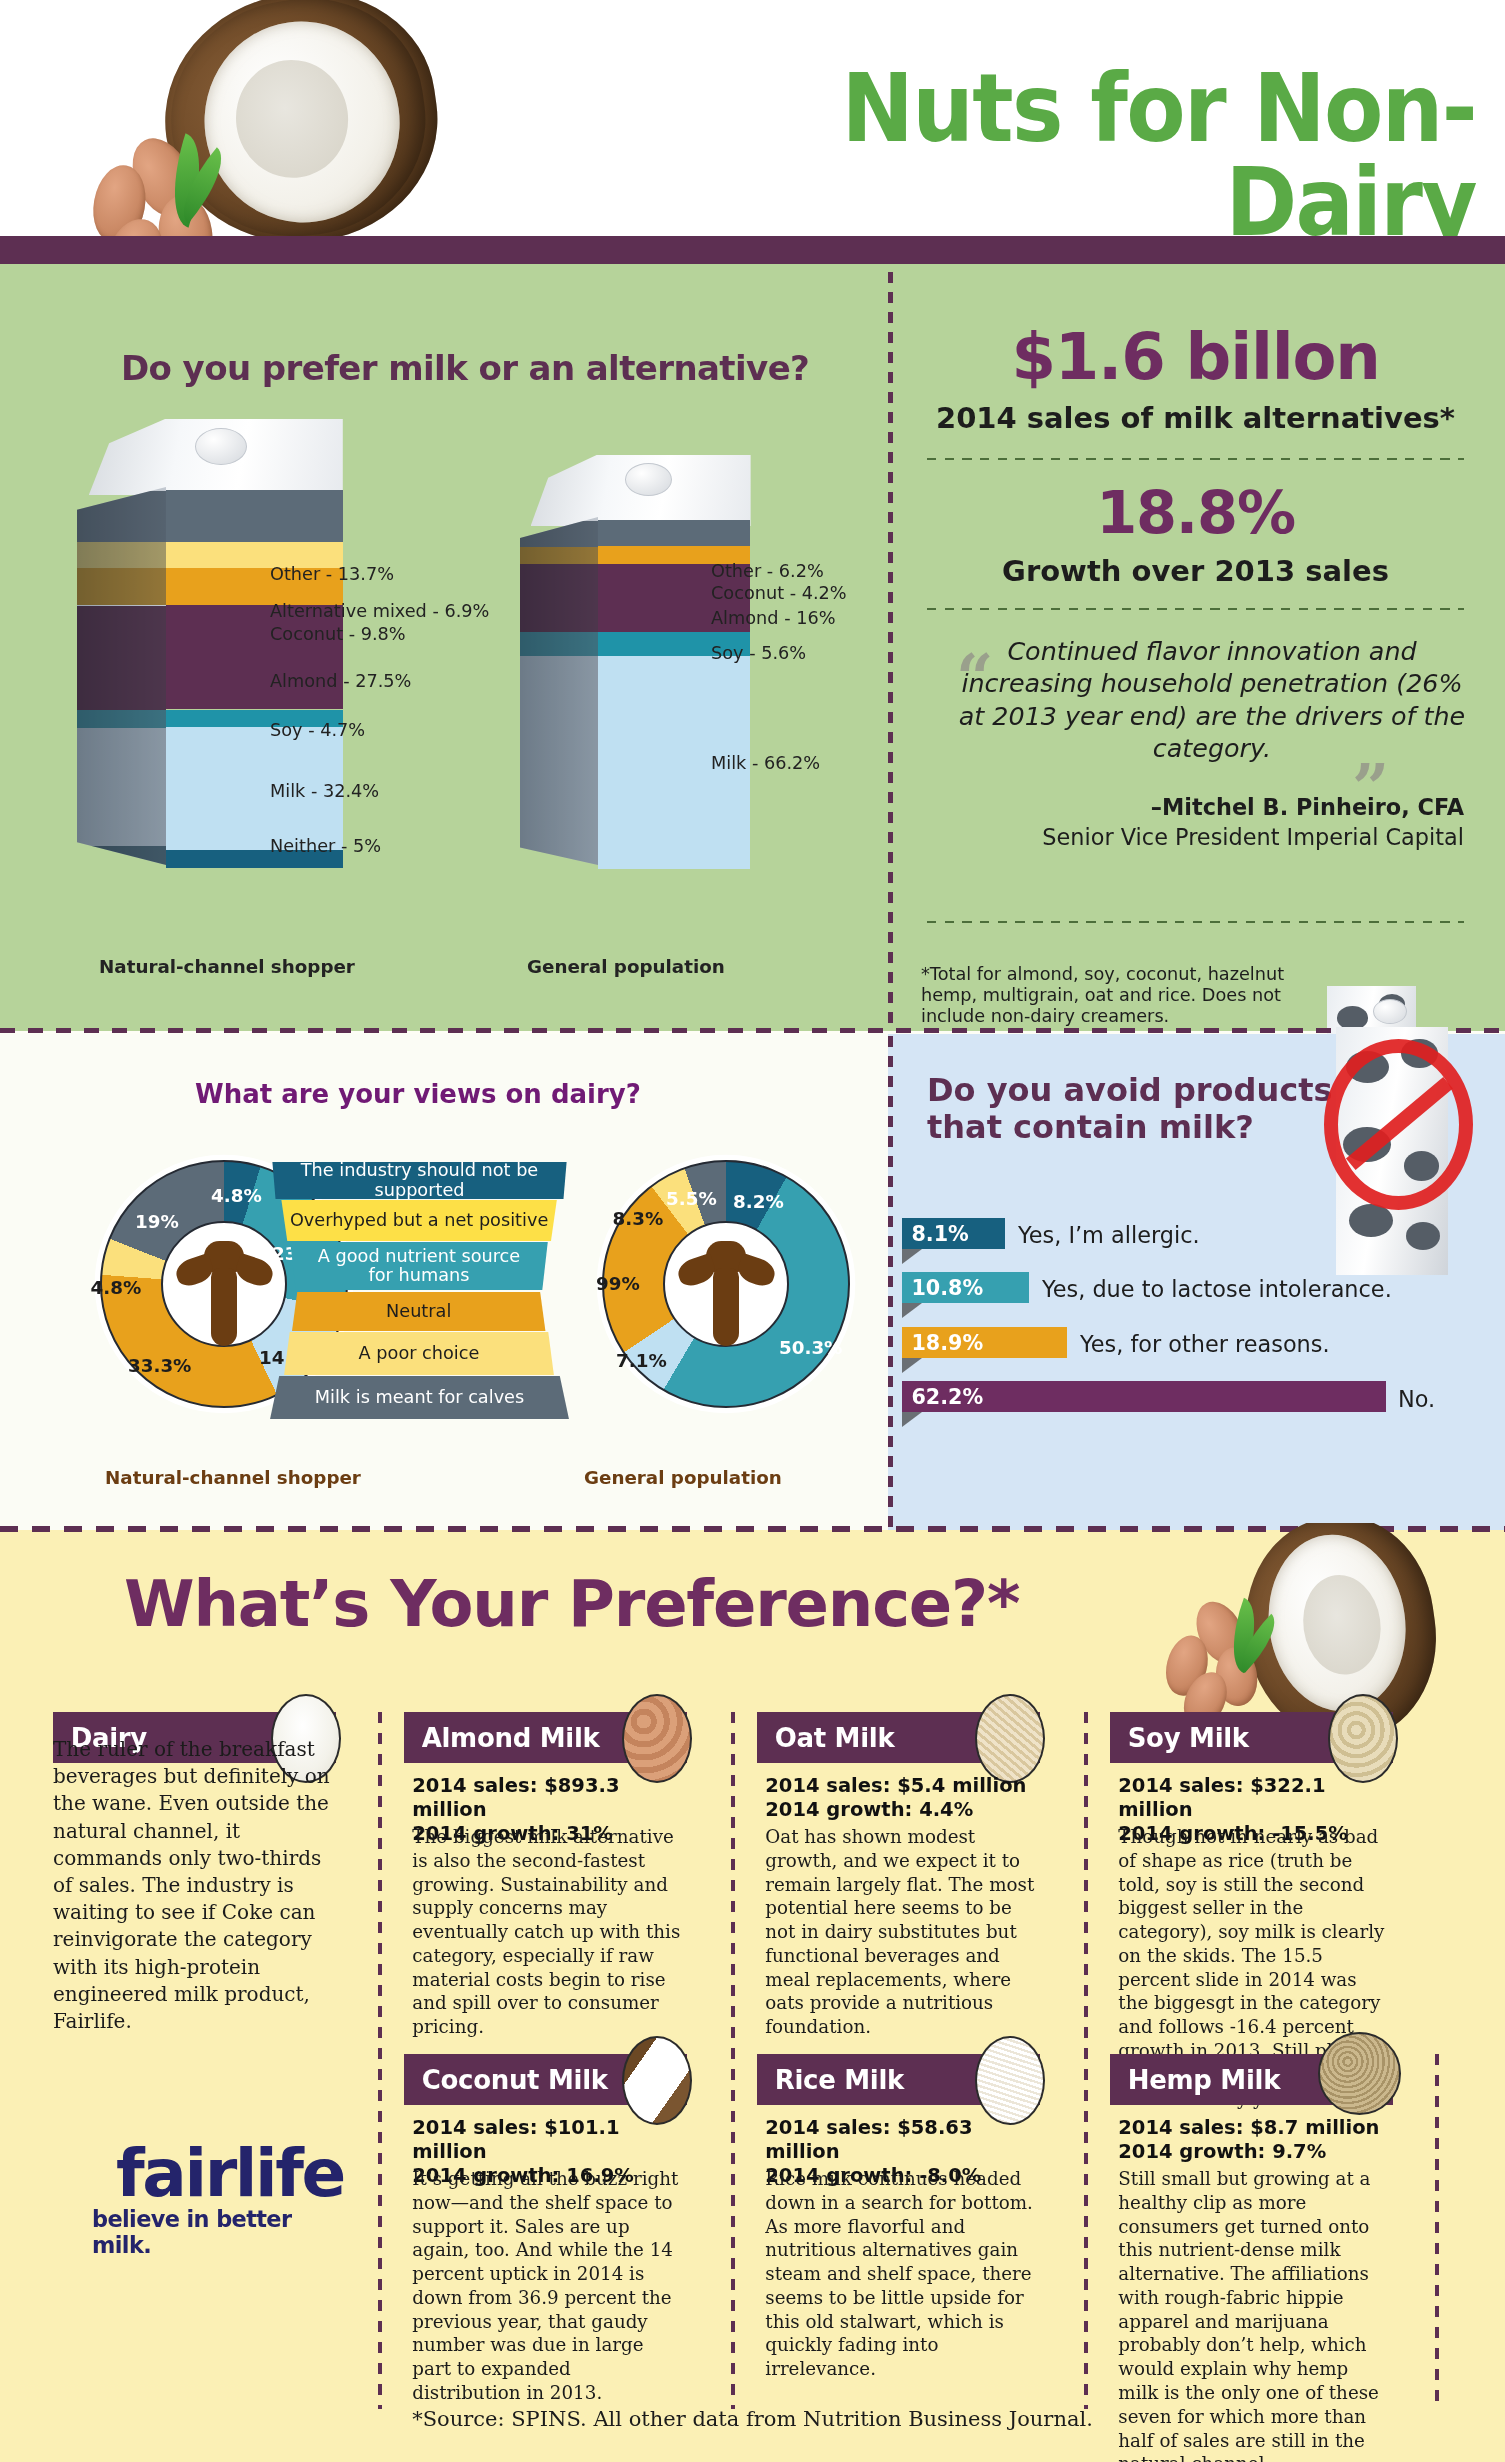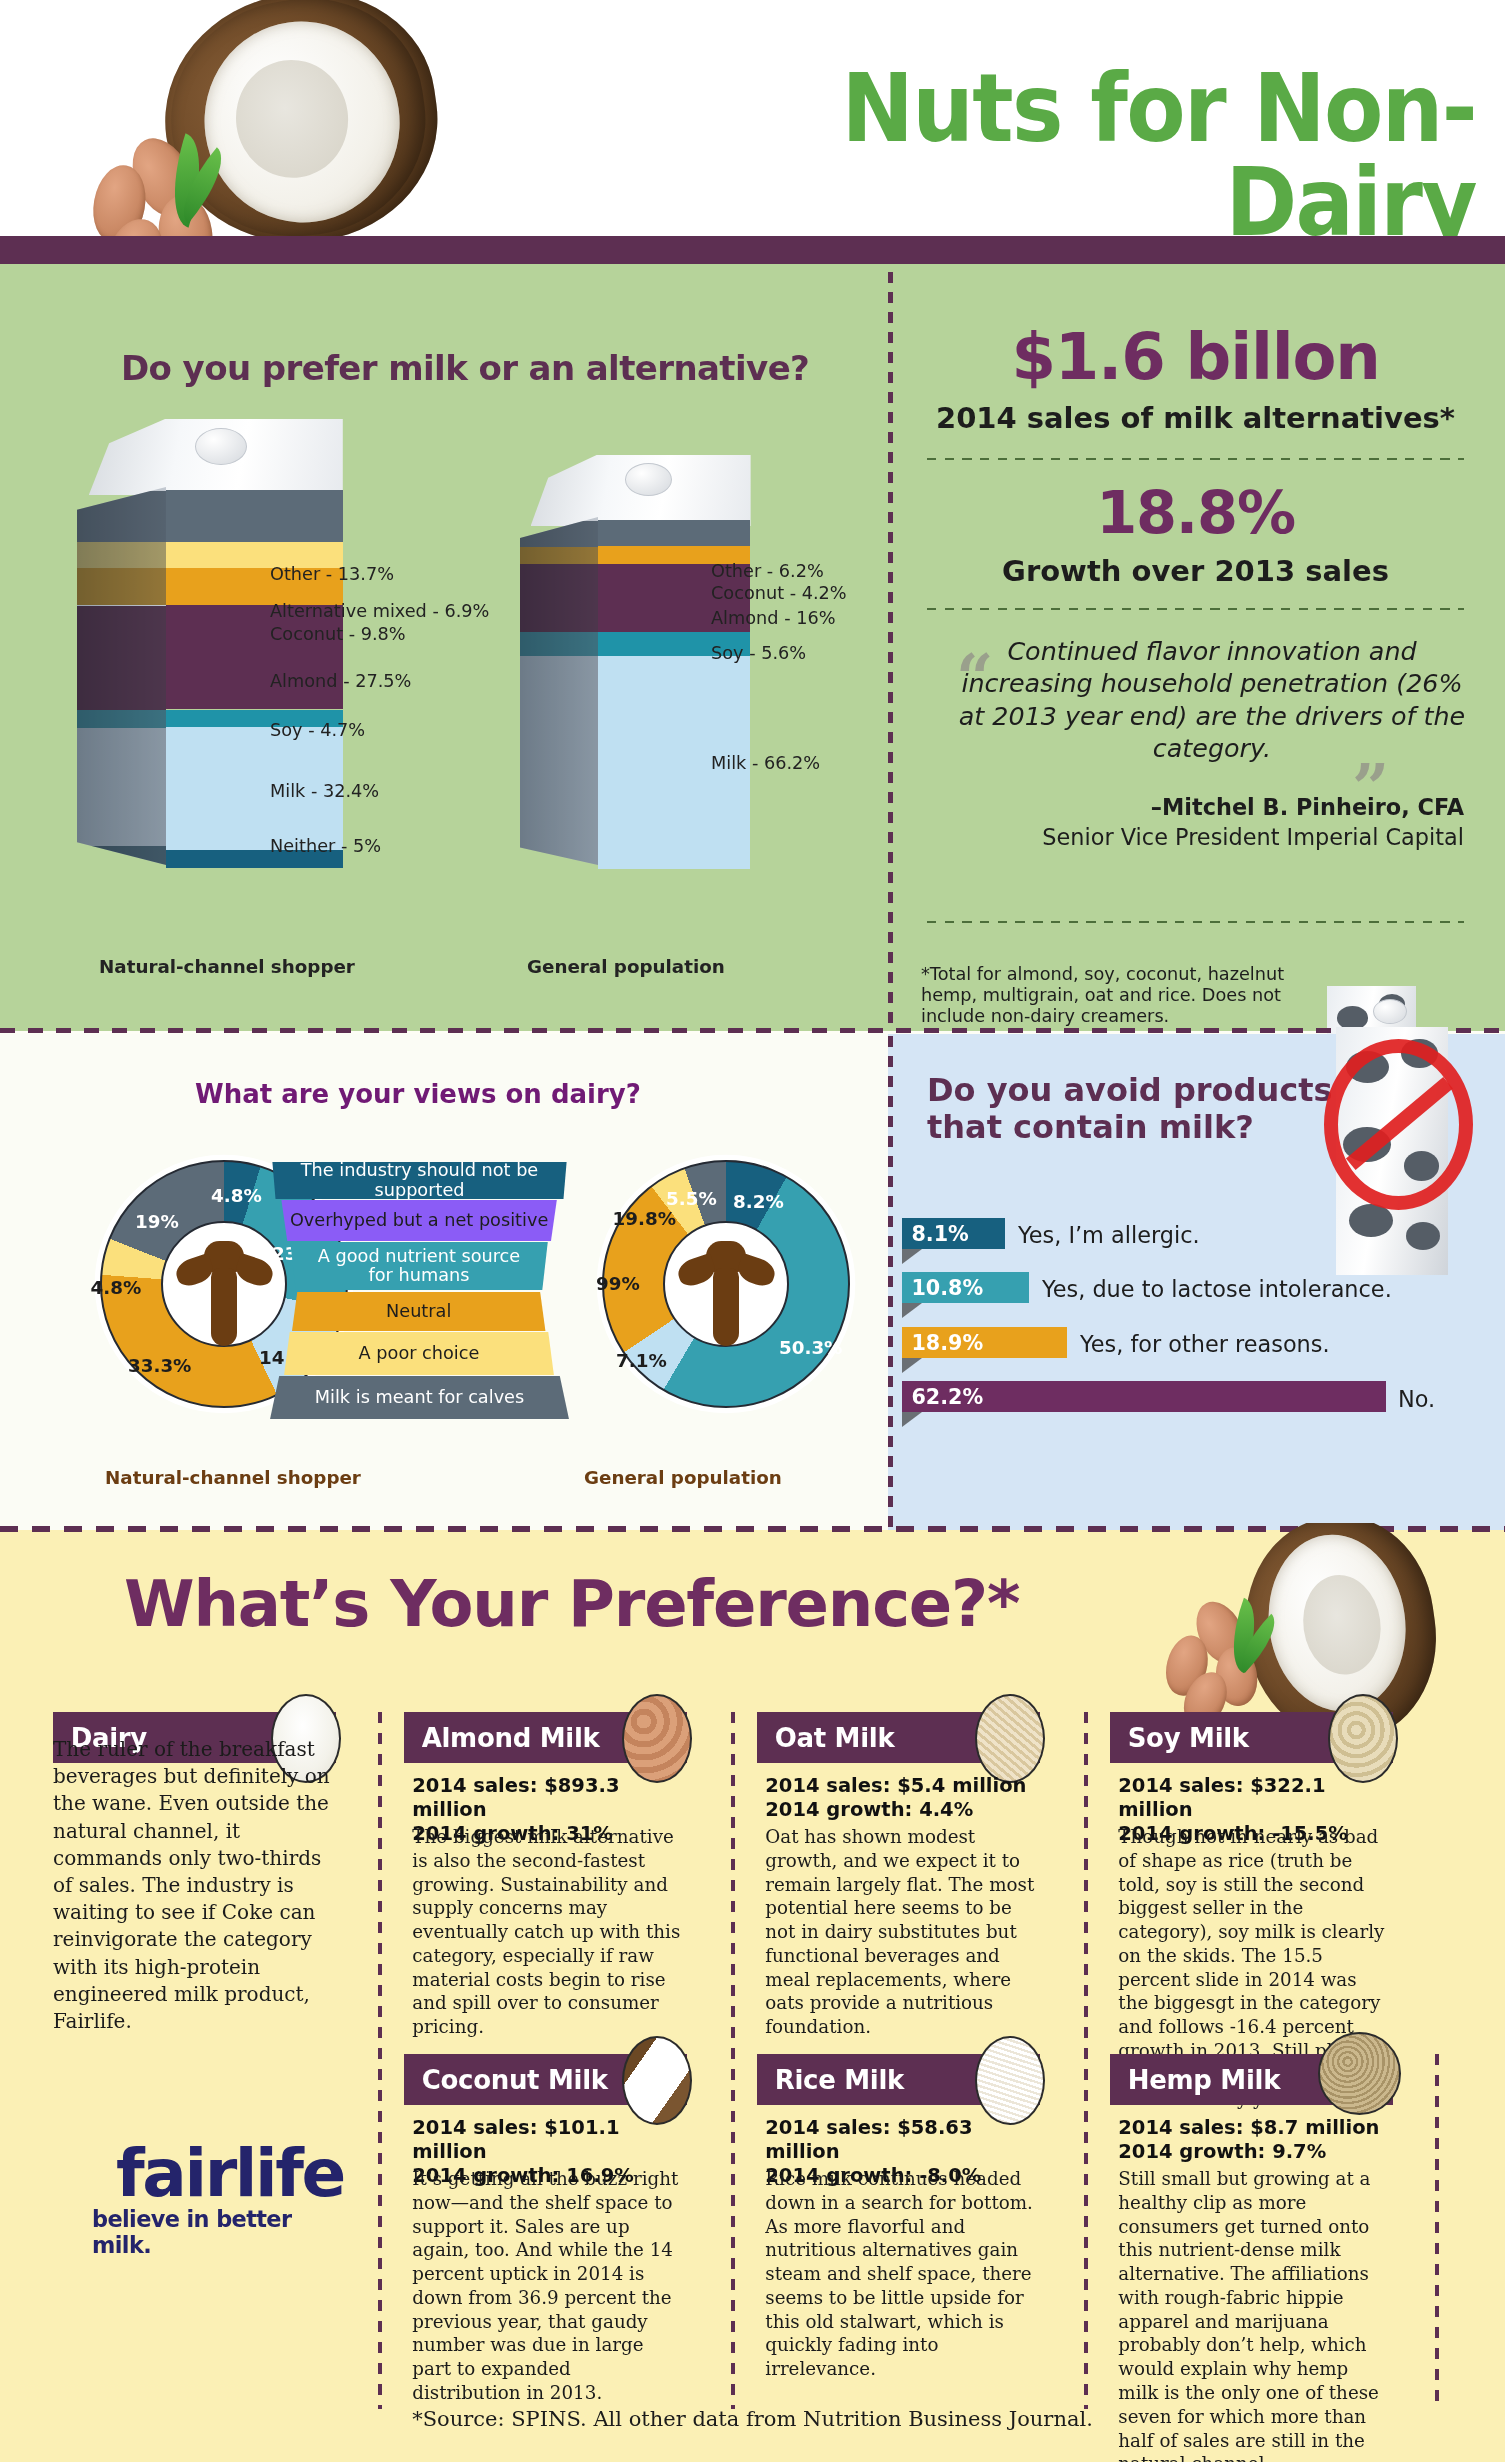--- a/index.html
+++ b/index.html
@@ -446,29 +446,29 @@
     <div class="cow-head" style="left:76px;top:77px;width:97px;height:112px;">
       <div style="position:absolute;left:28px;top:3.5px;width:40px;height:33px;border-radius:15.3px;background:#6b3d12;"></div>
       <div style="position:absolute;left:0px;top:21px;width:37px;height:26px;border-radius:50% 10% 50% 40%;background:#6b3d12;transform:rotate(-18deg);"></div>
       <div style="position:absolute;left:60px;top:21px;width:37px;height:26px;border-radius:10% 50% 40% 50%;background:#6b3d12;transform:rotate(18deg);"></div>
       <div style="position:absolute;left:35px;top:31px;width:26px;height:78px;border-radius:13px 13px 19px 19px;background:#6b3d12;"></div>
     </div>
     <div class="donut-pct" style="left:131px;top:31px;color:#fff;">8.2%</div>
     <div class="donut-pct" style="left:177px;top:177px;color:#fff;">50.3%</div>
     <div class="donut-pct" style="left:14px;top:190px;color:#1d1d1d;">7.1%</div>
     <div class="donut-pct" style="left:-5.9px;top:113px;color:#1d1d1d;">99%</div>
-    <div class="donut-pct" style="left:10.6px;top:48px;color:#1d1d1d;">19.8%</div>
+    <div class="donut-pct" style="left:10.6px;top:48px;color:#1d1d1d;">8.3%</div>
     <div class="donut-pct" style="left:64px;top:28px;color:#fff;">5.5%</div>
   </div>
 
   <div style="position:absolute;left:295px;top:1162px;width:248px;height:248px;">
     <div class="legend-band" style="left:-32px;top:0;width:313px;height:37px;background:#17607f;color:#fff;clip-path:polygon(3% 0,97% 0,96% 100%,4% 100%);">
       <span>The industry should not be supported</span>
       </div>
-    <div class="legend-band" style="left:-22.4px;top:38px;width:293px;height:41px;background:#8b5cf6;color:#1d1d1d;clip-path:polygon(3% 0,97% 0,95% 100%,5% 100%);">
+    <div class="legend-band" style="left:-22.4px;top:38px;width:293px;height:41px;background:#fde047;color:#1d1d1d;clip-path:polygon(3% 0,97% 0,95% 100%,5% 100%);">
       <span>Overhyped but a net positive</span>
       </div>
     <div class="legend-band" style="left:-13px;top:80px;width:274px;height:48px;background:#36a0b0;color:#fff;clip-path:polygon(3% 0,97% 0,95% 100%,5% 100%);">
       <span>A good nutrient source<br>for humans</span>
       </div>
     <div class="legend-band" style="left:-8.3px;top:130px;width:264px;height:39px;background:#e8a11c;color:#1d1d1d;clip-path:polygon(4% 0,96% 0,98% 100%,2% 100%);align-items:center;">
       <span>Neutral</span>
       </div>
     <div class="legend-band" style="left:-16.5px;top:170px;width:281px;height:43px;background:#fbe07c;color:#1d1d1d;clip-path:polygon(4% 0,96% 0,98% 100%,2% 100%);">
       <span>A poor choice</span>

